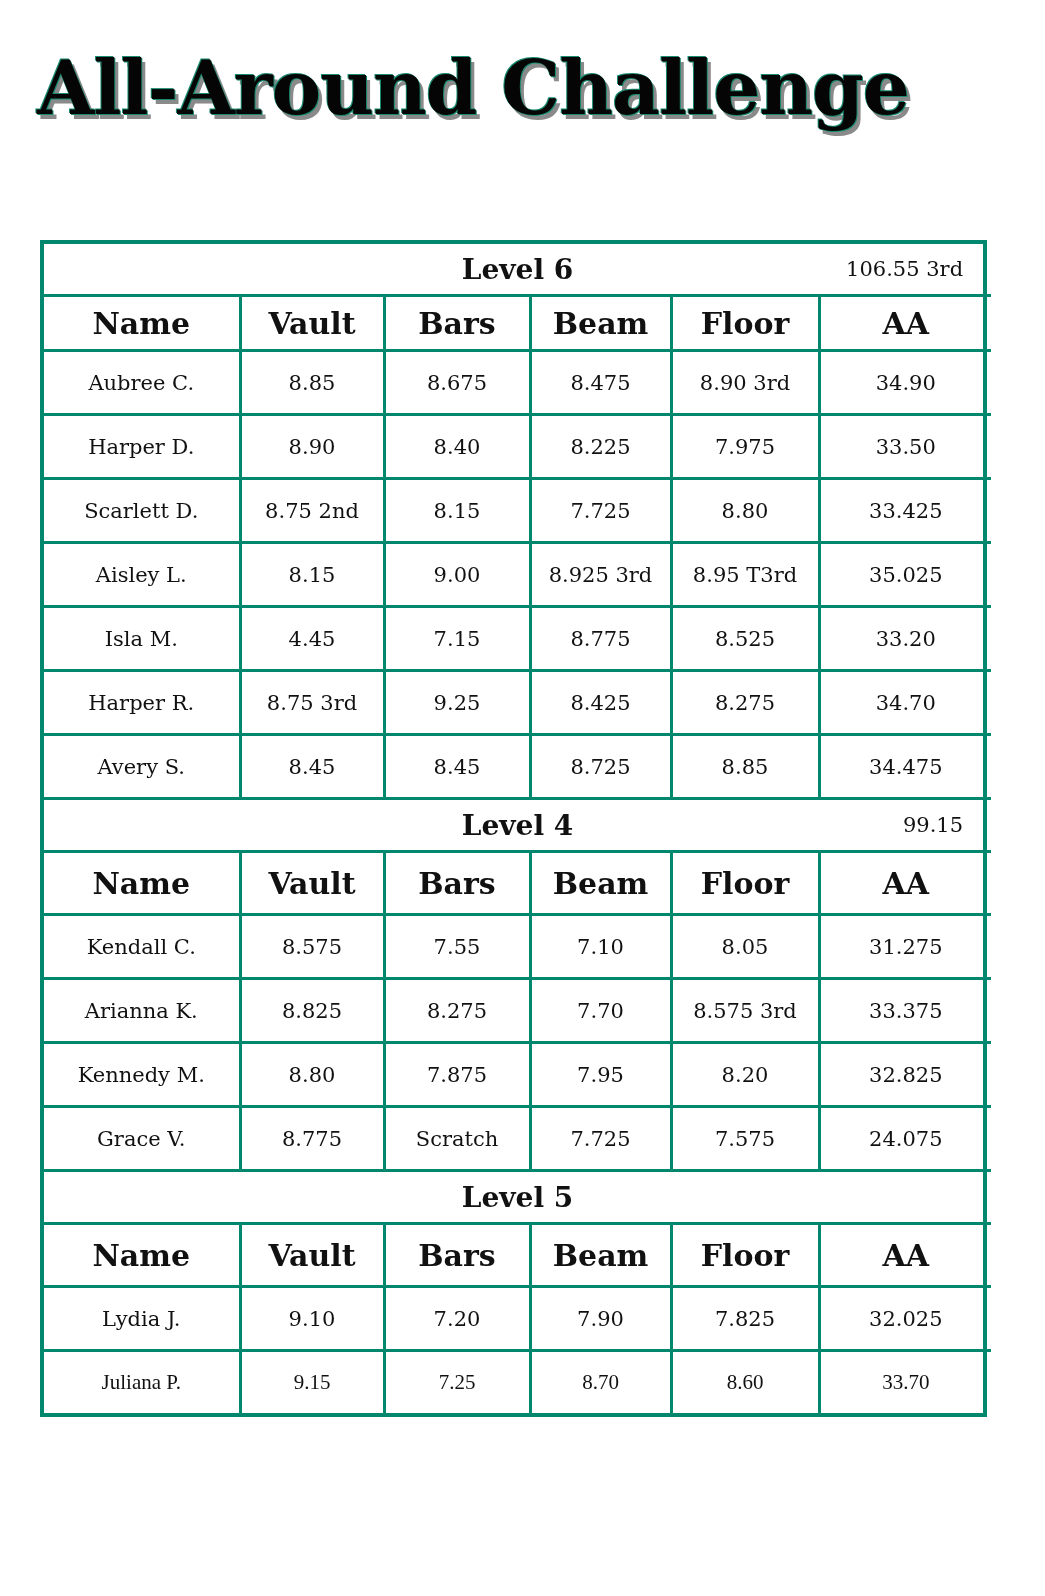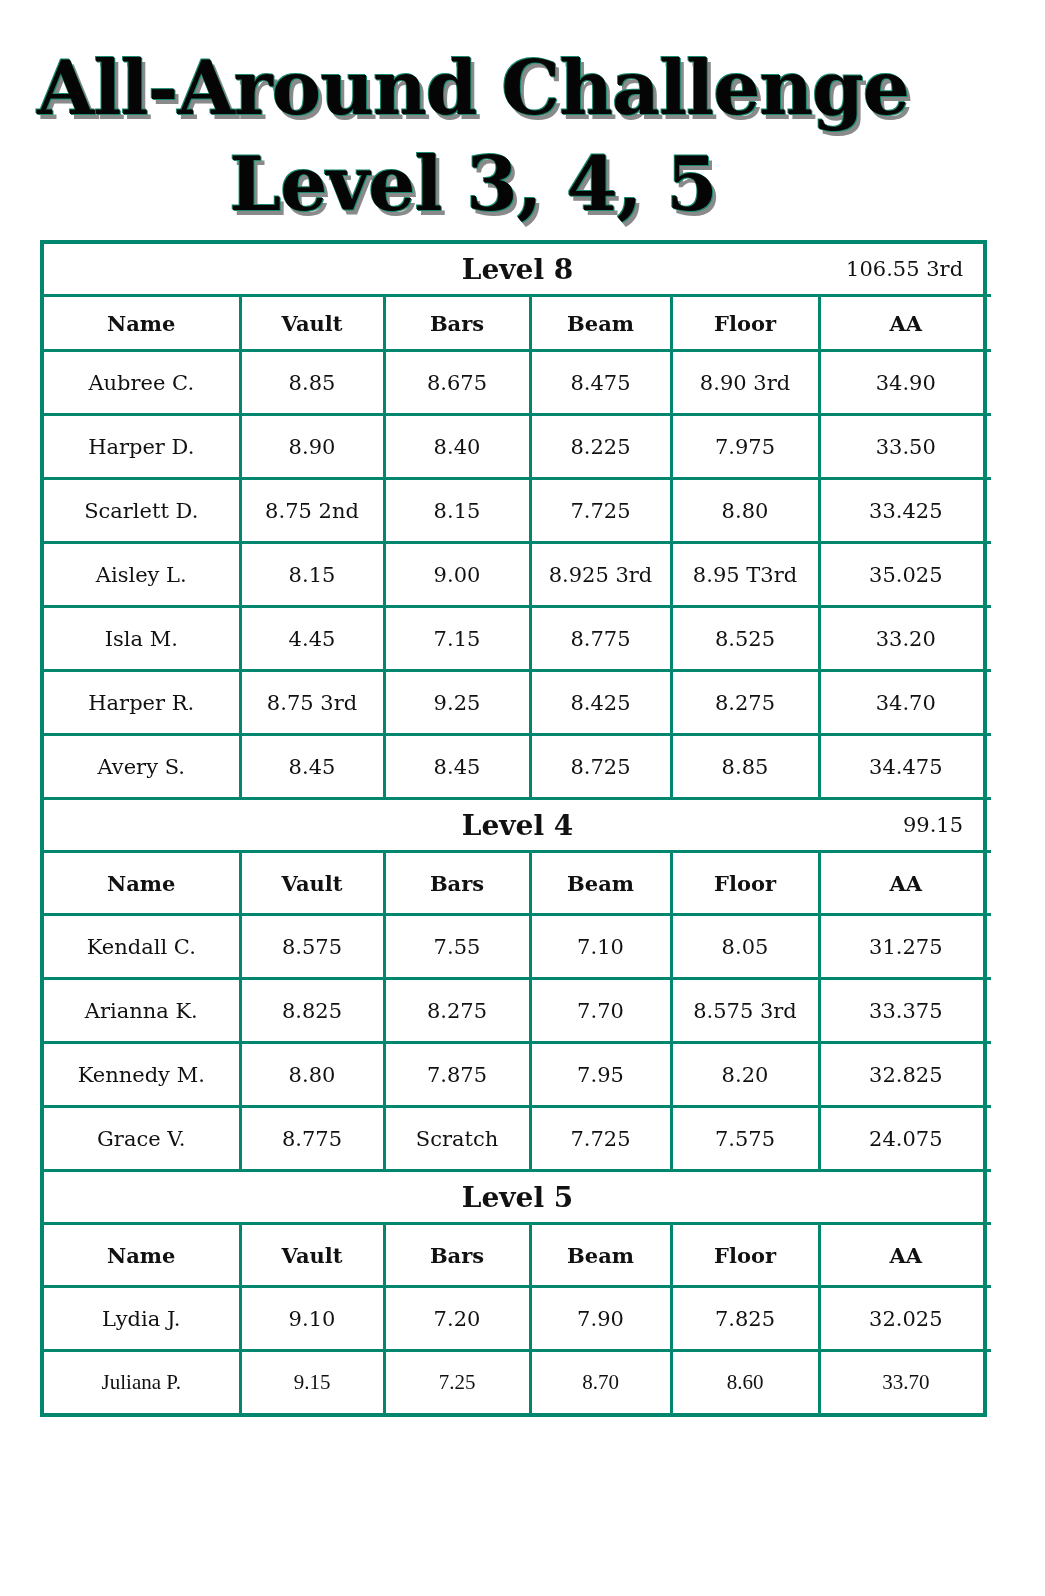--- a/index.html
+++ b/index.html
@@ -15,49 +15,48 @@
   td, th { border:3px solid #00876e; text-align:center; vertical-align:middle; padding:0; }
   col.c-name { width:196px; }
   col.c-vault { width:144px; }
   col.c-bars { width:146px; }
   col.c-beam { width:141px; }
   col.c-floor { width:148px; }
   col.c-aa { width:172px; }
   .level-row td { height:50px; position:relative; }
   .level-title { font-weight:bold; font-size:28px; font-family:"DejaVu Serif", serif; }
   .level-score { position:absolute; right:28px; top:50%; transform:translateY(-50%); font-size:21px;margin-left:28px; }
-  .hdr-row th { height:52px; font-weight:bold; font-size:21px; }
+  .hdr-row th { height:52px; font-weight:bold; font-size:30px; }
   .hdr-row.l4 th, .hdr-row.l5 th { height:60px; }
   .data-row td { height:61px; font-size:21px; }
   .sheet table tr:first-child td { border-top:none; }
   .sheet td:first-child, .sheet th:first-child { border-left:none; }
   .sheet td:last-child, .sheet th:last-child { border-right:none; }
   .sheet table tr:last-child td { border-bottom:none;font-family:Liberation Serif, serif; }
 </style>
 </head>
 <body>
 
 <div class="title-wrap">
   <div class="title-line">All-Around Challenge</div>
-  <div class="title-line">Level 3, 4, 5</div>
 </div>
 
 <div class="sheet">
   <table>
     <colgroup>
       <col class="c-name">
         <col class="c-vault">
         <col class="c-bars">
         <col class="c-beam">
         <col class="c-floor">
         <col class="c-aa">
     </colgroup>
     <tbody id="tbody">
         <tr class="level-row">
-          <td colspan="6"><span class="level-title">Level 8</span><span class="level-score">106.55 3rd</span></td>
+          <td colspan="6"><span class="level-title">Level 6</span><span class="level-score">106.55 3rd</span></td>
         </tr>
         <tr class="hdr-row l3">
           <th>Name</th>
           <th>Vault</th>
           <th>Bars</th>
           <th>Beam</th>
           <th>Floor</th>
           <th>AA</th>
         </tr>
         <tr class="data-row">

